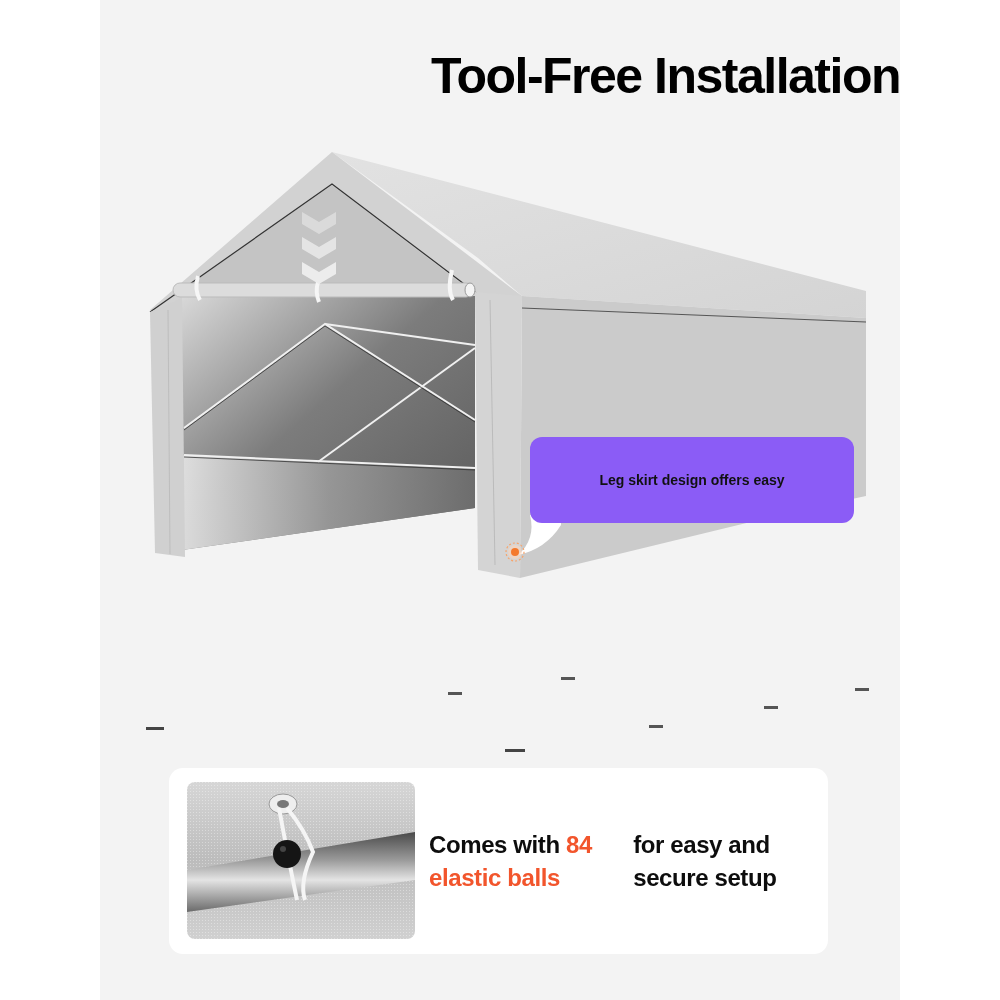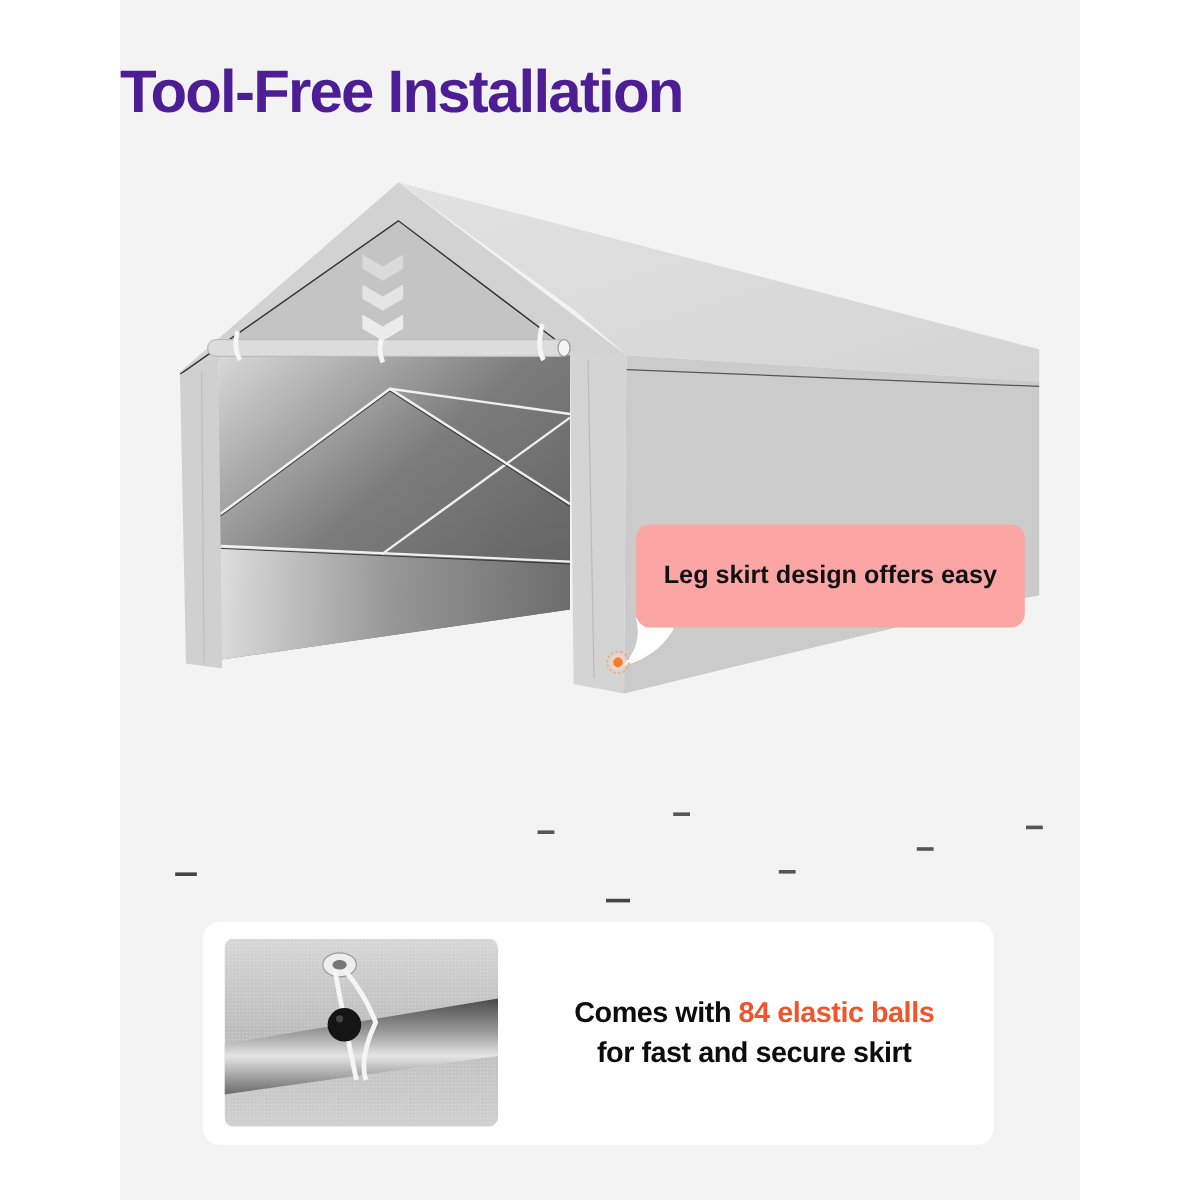--- a/index.html
+++ b/index.html
@@ -1,29 +1,29 @@
 <!DOCTYPE html>
 <html><head>
 <meta charset="utf-8">
 <style>
   html, body { margin:0; padding:0; }
   body { width:1000px; height:1000px; background:#ffffff; position:relative; overflow:hidden;
          font-family:"Liberation Sans", "DejaVu Sans", sans-serif; }
   .panel { position:absolute; left:100px; top:0; width:800px; height:1000px; background:#f3f3f3; }
-  .title { position:absolute; left:100px; top:48px; width:800px; text-align:left;
-           font-size:50px; font-weight:700; color:#4c1d95; letter-spacing:-1.5px; line-height:56px; }
+  .title { position:absolute; left:100px; top:48px; width:800px; text-align:right;
+           font-size:50px; font-weight:700; color:#000000; letter-spacing:-1.5px; line-height:56px; }
   .scene { position:absolute; left:0; top:0; width:1000px; height:1000px; }
-  .callout { position:absolute; left:530px; top:437px; width:324px; height:86px; background:#fca5a5;
+  .callout { position:absolute; left:530px; top:437px; width:324px; height:86px; background:#8b5cf6;
              border-radius:12px; display:flex; flex-direction:column; align-items:center; justify-content:center;
-             font-size:21px; font-weight:700; color:#111; line-height:28px; text-align:left; }
+             font-size:14px; font-weight:700; color:#111; line-height:28px; text-align:left; }
   .callout-tail { position:absolute; left:506px; top:515px; width:60px; height:50px; }
   .hotspot { position:absolute; left:505px; top:542px; width:20px; height:20px; }
   .card { position:absolute; left:169px; top:768px; width:659px; height:186px; background:#ffffff; border-radius:14px; }
   .card-img { position:absolute; left:18px; top:14px; width:228px; height:157px; border-radius:8px; overflow:hidden; }
-  .card-text { position:absolute; left:260px; top:0; width:399px; height:186px; display:flex; flex-direction:column;
+  .card-text { position:absolute; left:260px; top:0; width:399px; height:186px; display:flex; flex-direction:row;
                align-items:center; justify-content:center; font-size:24px; font-weight:700; color:#0d0d0d;
                line-height:33px; letter-spacing:-0.4px; }
   .accent { color:#f2552c; }
 </style>
 </head>
 <body>
 
 <div class="panel"></div>
 
 <div class="title">Tool-Free Installation</div>
@@ -161,15 +161,15 @@
       <path d="M92,26 Q100,70 110,118" stroke="#f5f5f5" stroke-width="4" fill="none"></path>
       <path d="M100,26 Q118,48 126,70 Q112,100 118,118" stroke="#f5f5f5" stroke-width="4" fill="none"></path>
       <circle cx="100" cy="72" r="14" fill="#151515"></circle>
       <circle cx="96" cy="67" r="3" fill="#444"></circle>
     </svg>
   </div>
   <div class="card-text">
     <div>
       <span style="white-space: pre;">Comes with </span><span class="accent">84 elastic balls</span>
     </div>
-    <div>for fast and secure skirt</div>
+    <div>for easy and secure setup</div>
   </div>
 </div>
 
 </body></html>

